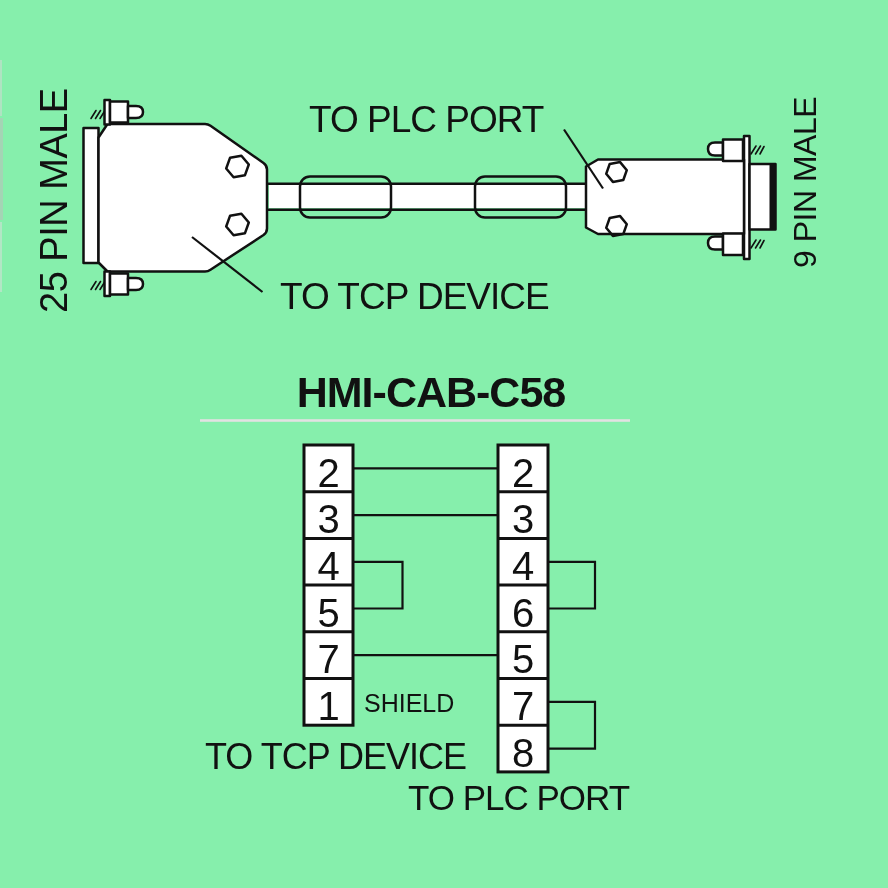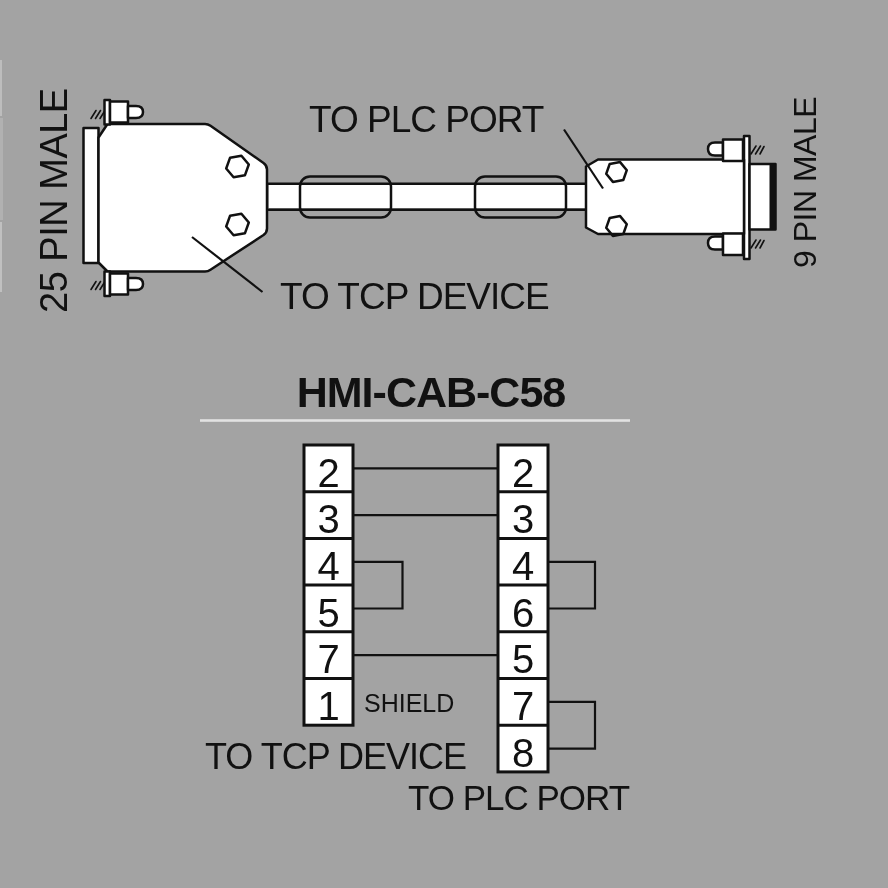--- a/index.html
+++ b/index.html
@@ -1,16 +1,16 @@
 <!DOCTYPE html>
 <html><head>
 <meta charset="utf-8">
 <style>
   html,body{margin:0;padding:0;background:#fff;}
-  .stage{position:relative;width:888px;height:888px;background:#a3a3a3;overflow:hidden;}
+  .stage{position:relative;width:888px;height:888px;background:#86efac;overflow:hidden;}
   svg{position:absolute;left:0;top:0;}
   text{font-family:"Liberation Sans","DejaVu Sans",sans-serif;fill:#111;}
   .t37{font-size:37px;letter-spacing:-1px;}
   .t36{font-size:36px;letter-spacing:-1px;}
   .t35{font-size:35px;letter-spacing:-1px;}
   .rot38{font-size:38px;letter-spacing:-0.5px;}
   .rot32{font-size:32px;letter-spacing:-0.5px;}
   .title{font-size:43px;font-weight:bold;letter-spacing:-1px;}
   .pin{font-size:40px;}
   .shield{font-size:25px;}

